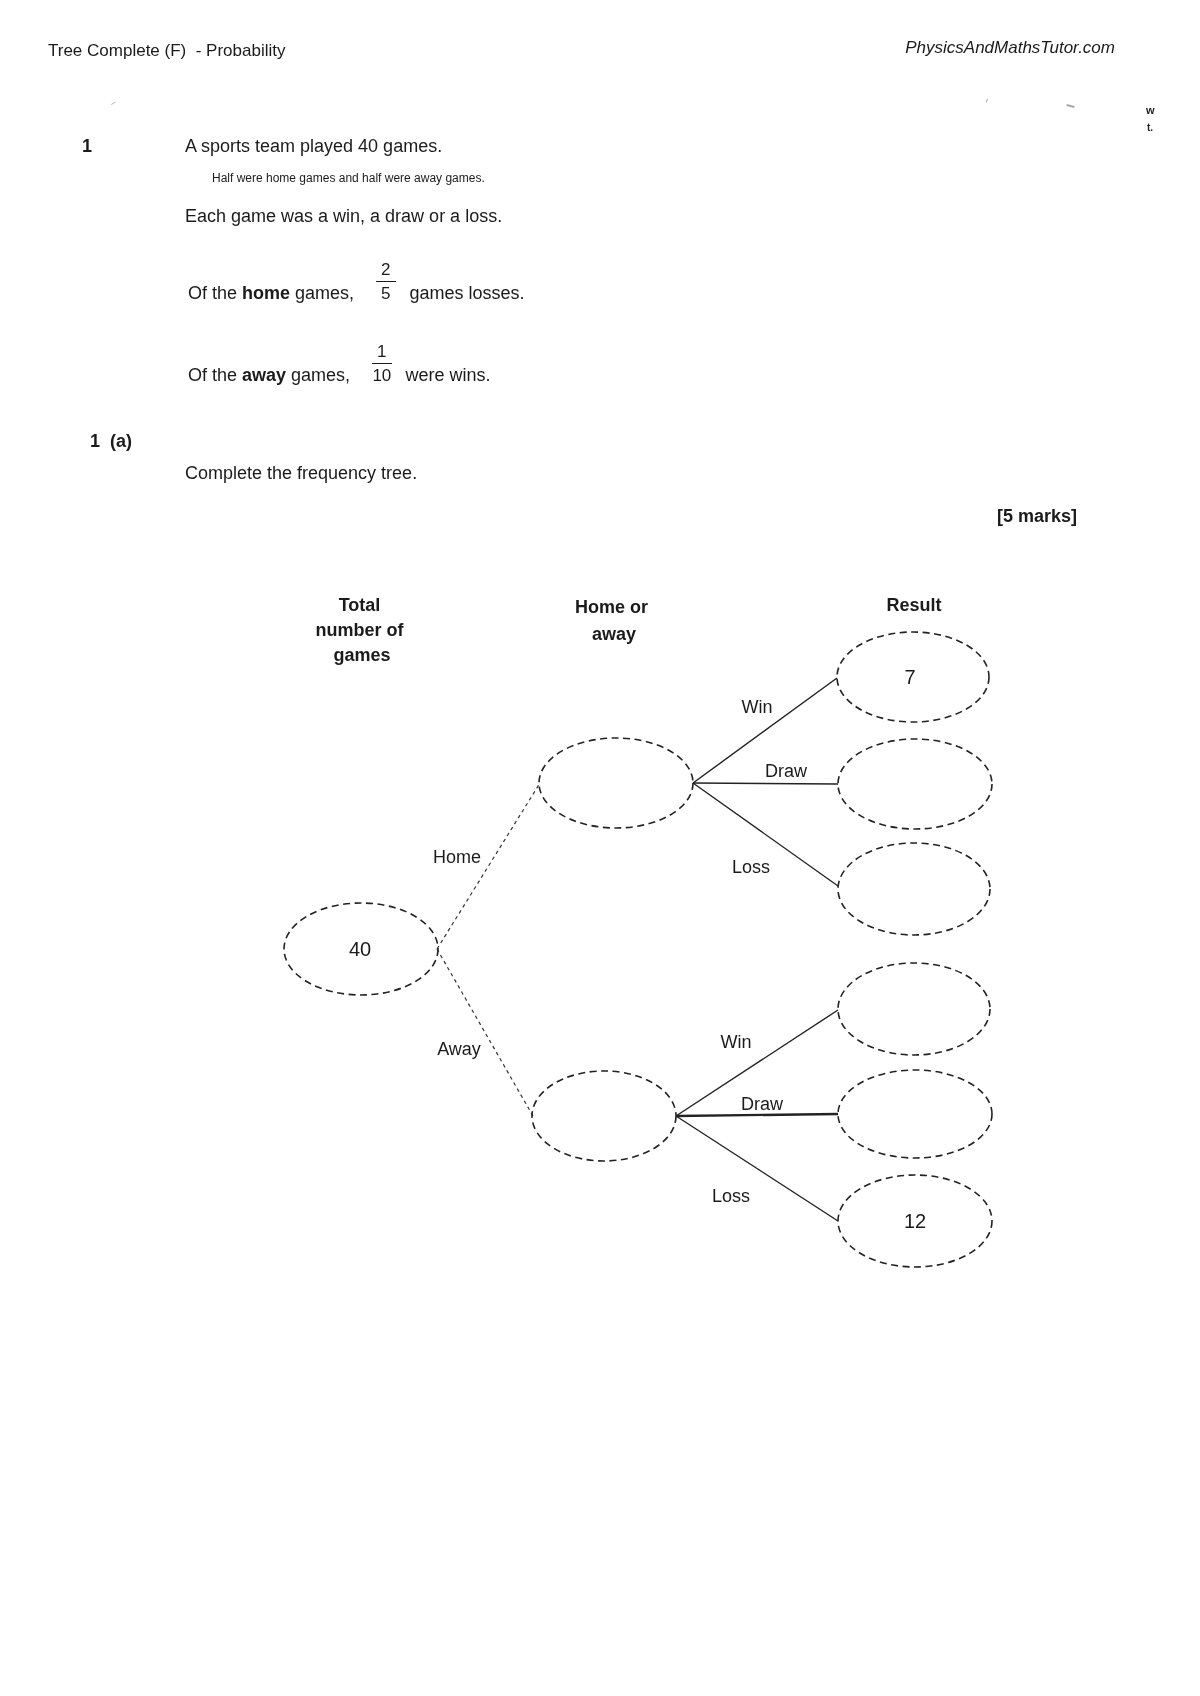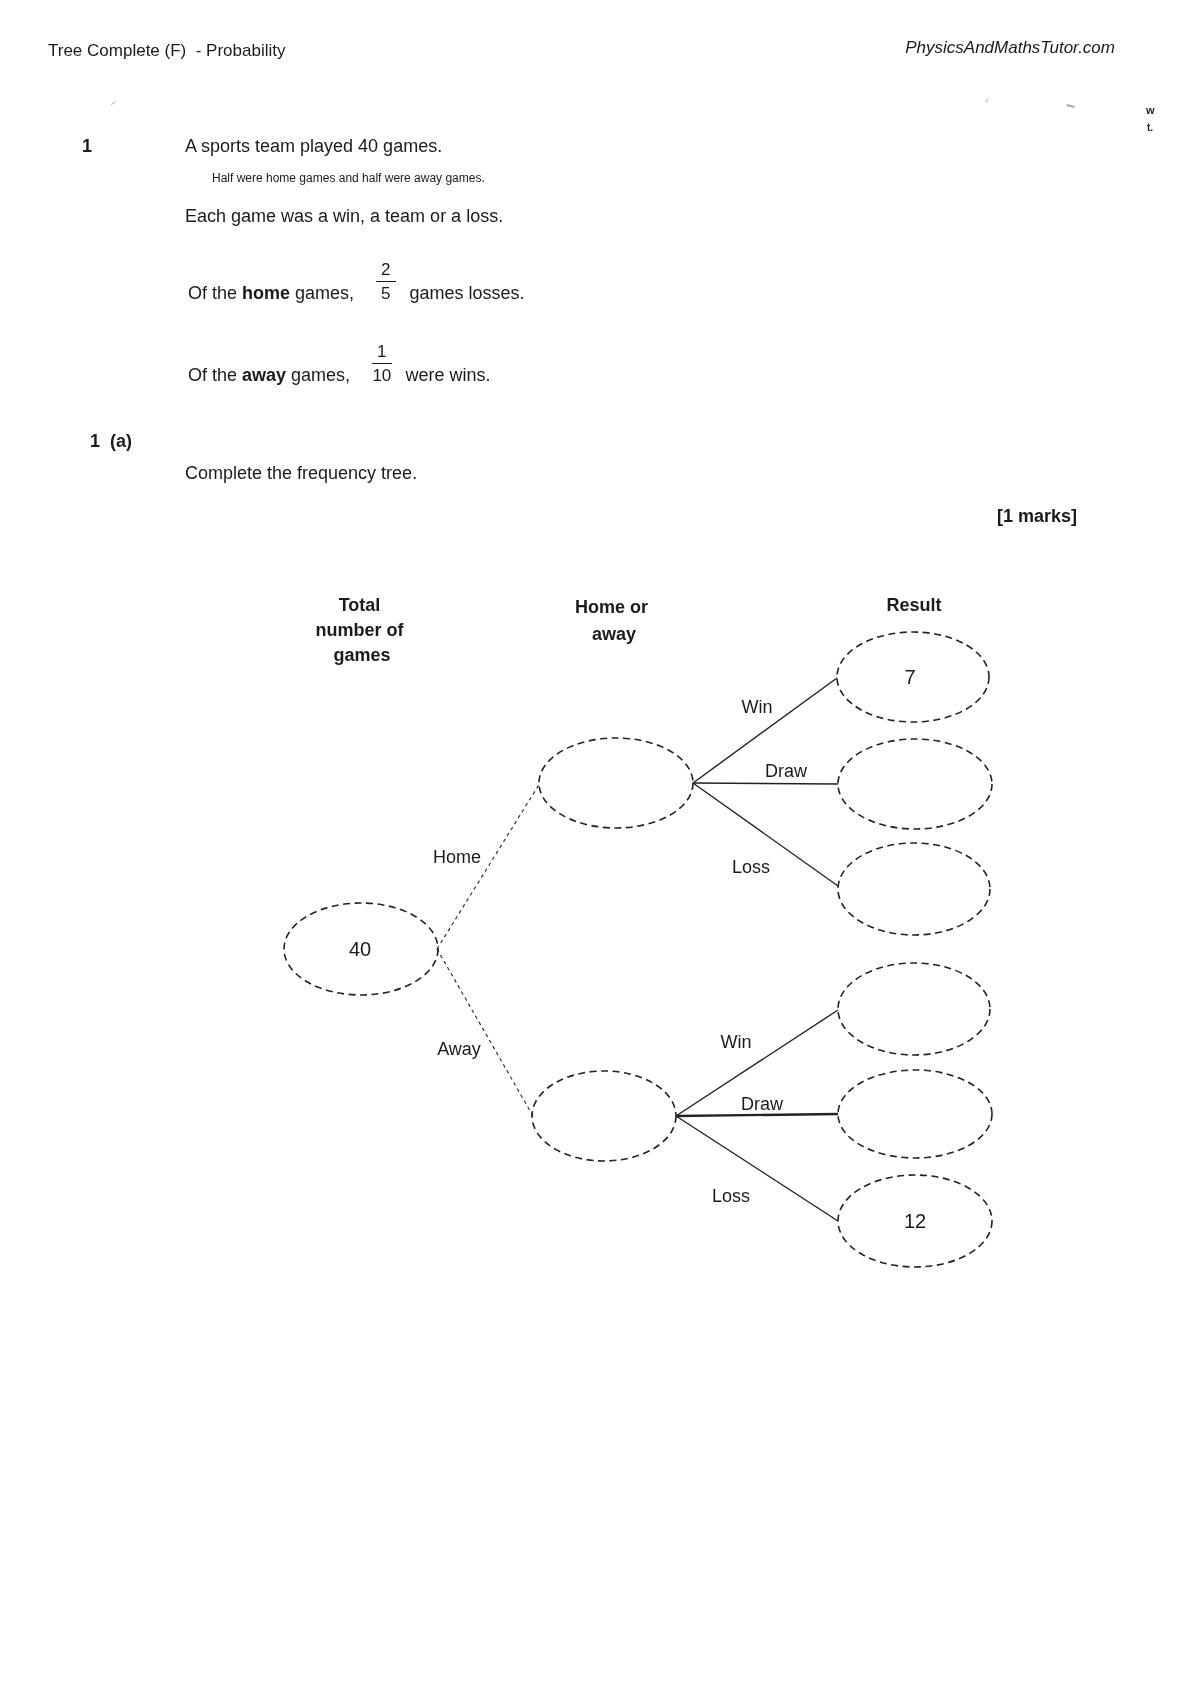--- a/index.html
+++ b/index.html
@@ -58,21 +58,21 @@
 
 <div class="abs speck1"></div>
 <div class="abs speck2"></div>
 <div class="abs speck3"></div>
 <div class="abs art-w">w</div>
 <div class="abs art-t">t.</div>
 
 <div class="abs qnum">1</div>
 <div class="abs qline1">A sports team played 40 games.</div>
 <div class="abs qline2">Half were home games and half were away games.</div>
-<div class="abs qline3">Each game was a win, a team or a loss.</div>
+<div class="abs qline3">Each game was a win, a draw or a loss.</div>
 
 <div class="sentence home-sentence">
   <span>Of the </span><b class="inl">home</b><span> games,</span>
   <span class="frac">
     <span class="num">2</span>
     <span class="den">5</span>
   </span>
   <span>games losses.</span>
 </div>
 
@@ -80,21 +80,21 @@
   <span>Of the </span><b class="inl">away</b><span> games,</span>
   <span class="frac">
     <span class="num">1</span>
     <span class="den">10</span>
   </span>
   <span>were wins.</span>
 </div>
 
 <div class="abs part-label">1  (a)</div>
 <div class="abs part-text">Complete the frequency tree.</div>
-<div class="abs marks">[1 marks]</div>
+<div class="abs marks">[5 marks]</div>
 
 <svg class="tree" width="1200" height="760" viewBox="0 0 1200 760">
 
   <text class="colhdr" x="362" y="51">
     <tspan x="362" y="51">Total</tspan>
     <tspan x="362" y="76">number of</tspan>
     <tspan x="362" y="101">games</tspan>
   </text>
   <text class="colhdr" x="614" y="53">
     <tspan x="614" y="53">Home or</tspan>

